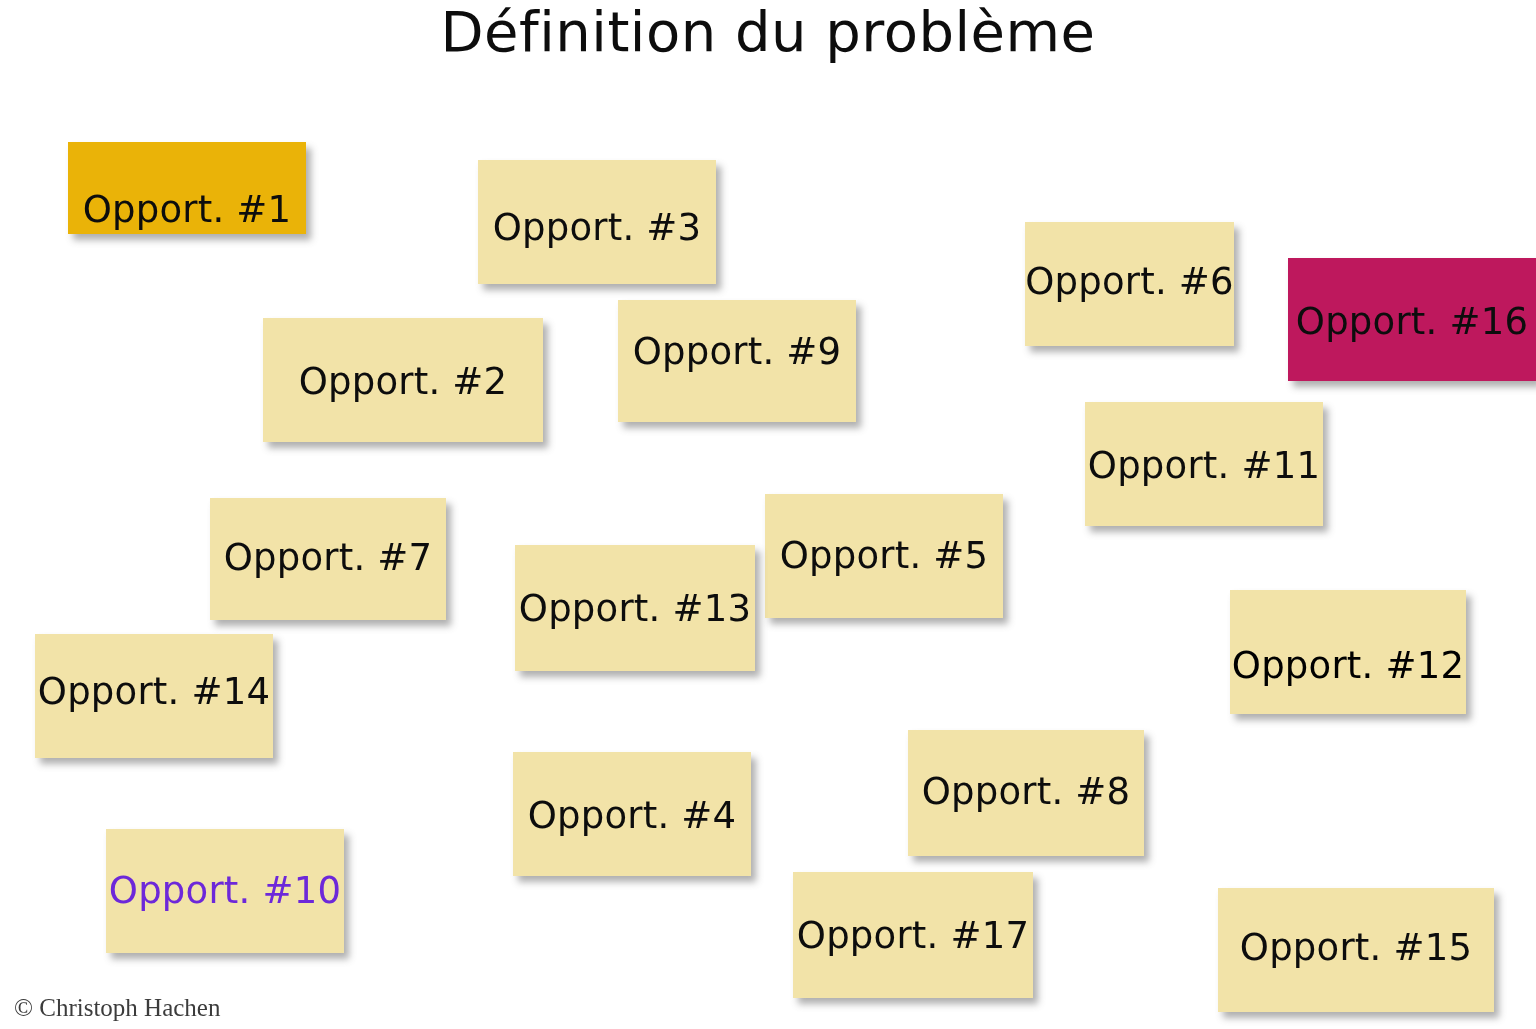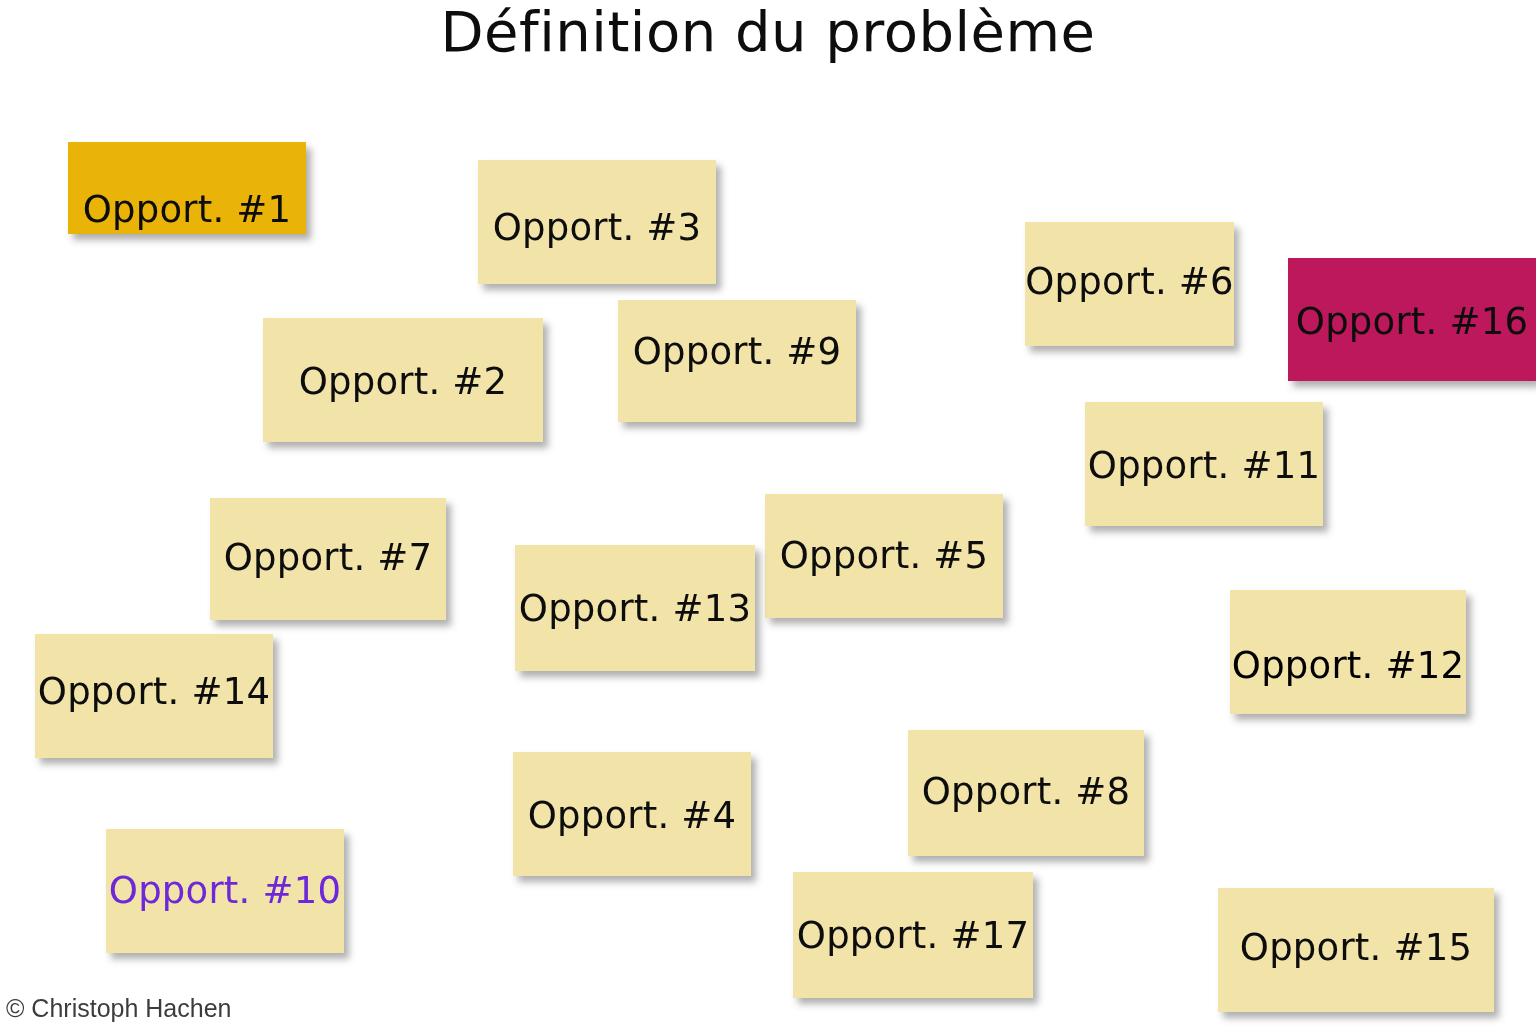--- a/index.html
+++ b/index.html
@@ -51,23 +51,23 @@
     font-size: 37px;
     line-height: 40px;
     color: #0d0d0d;
     white-space: nowrap;
     letter-spacing: 0.2px;
   }
 
   
   #footer {
     position: absolute;
-    left: 6px;
+    left: 14px;
     bottom: 4px;
-    font-family: Liberation Sans, sans-serif;
+    font-family: Liberation Serif, serif;
     font-size: 25px;
     line-height: 34px;
     color: #3c3c3c;
     white-space: nowrap;
   }
   #footer div { display: block; }
 </style>
 </head>
 <body>
 

